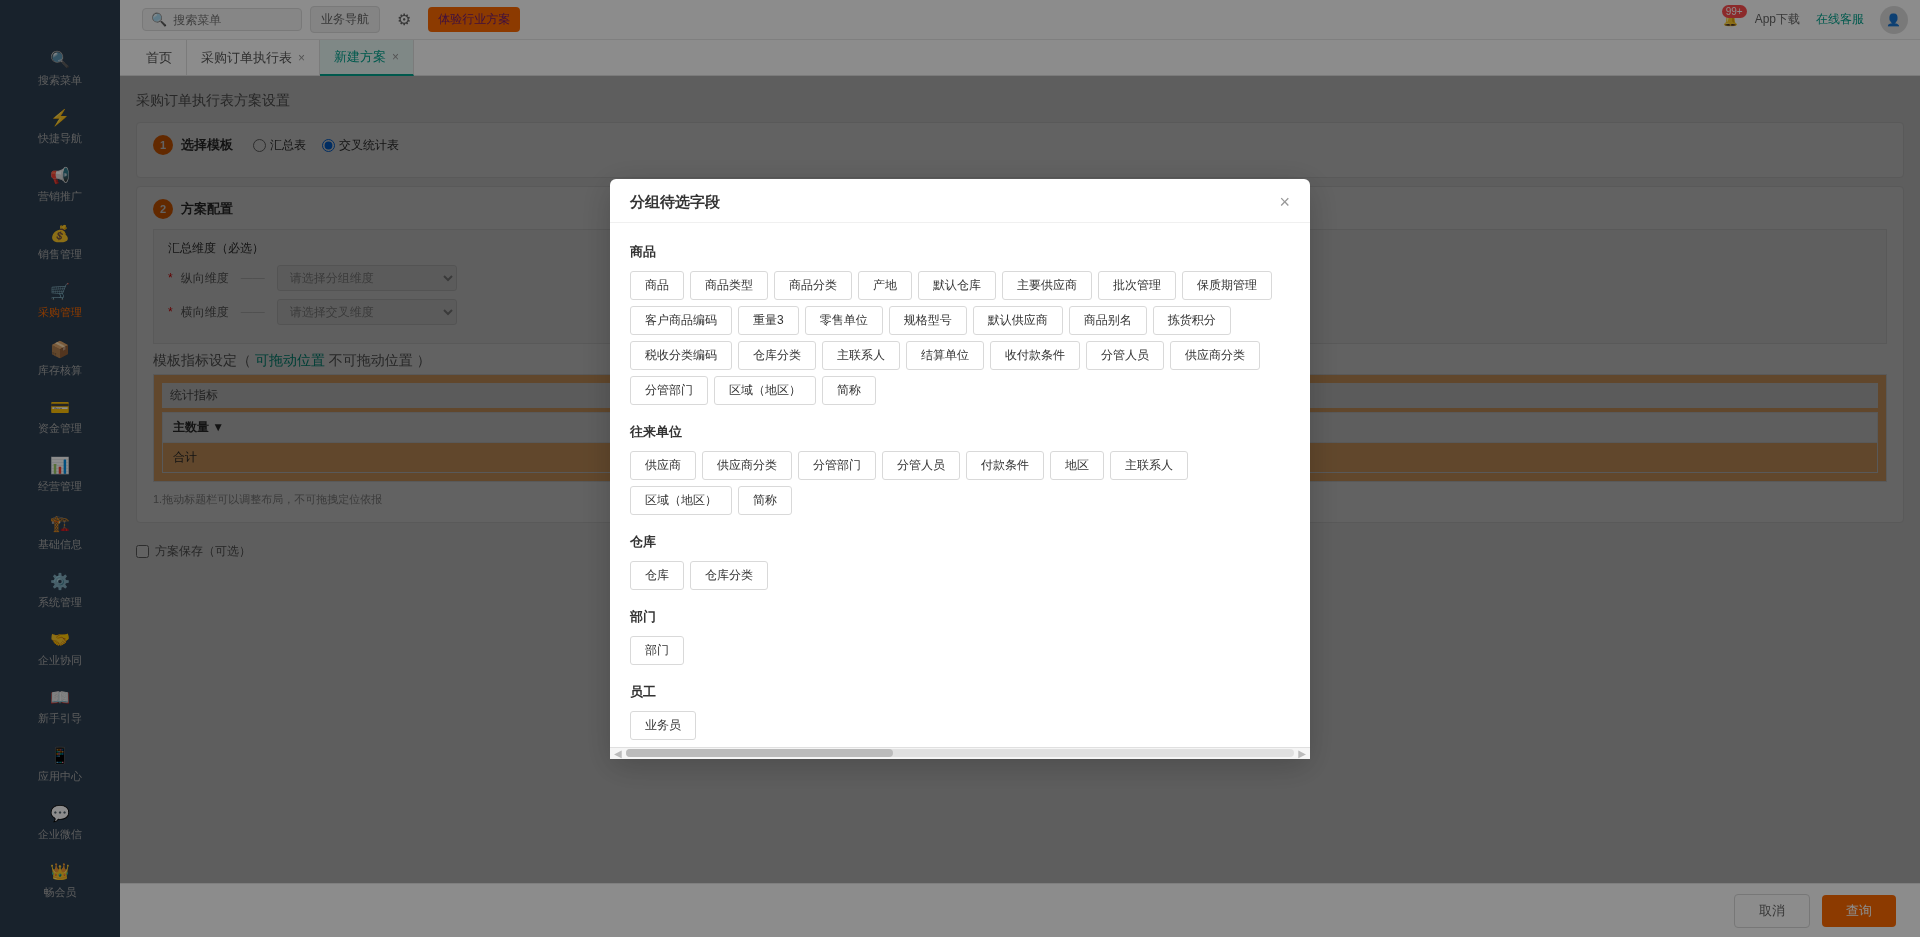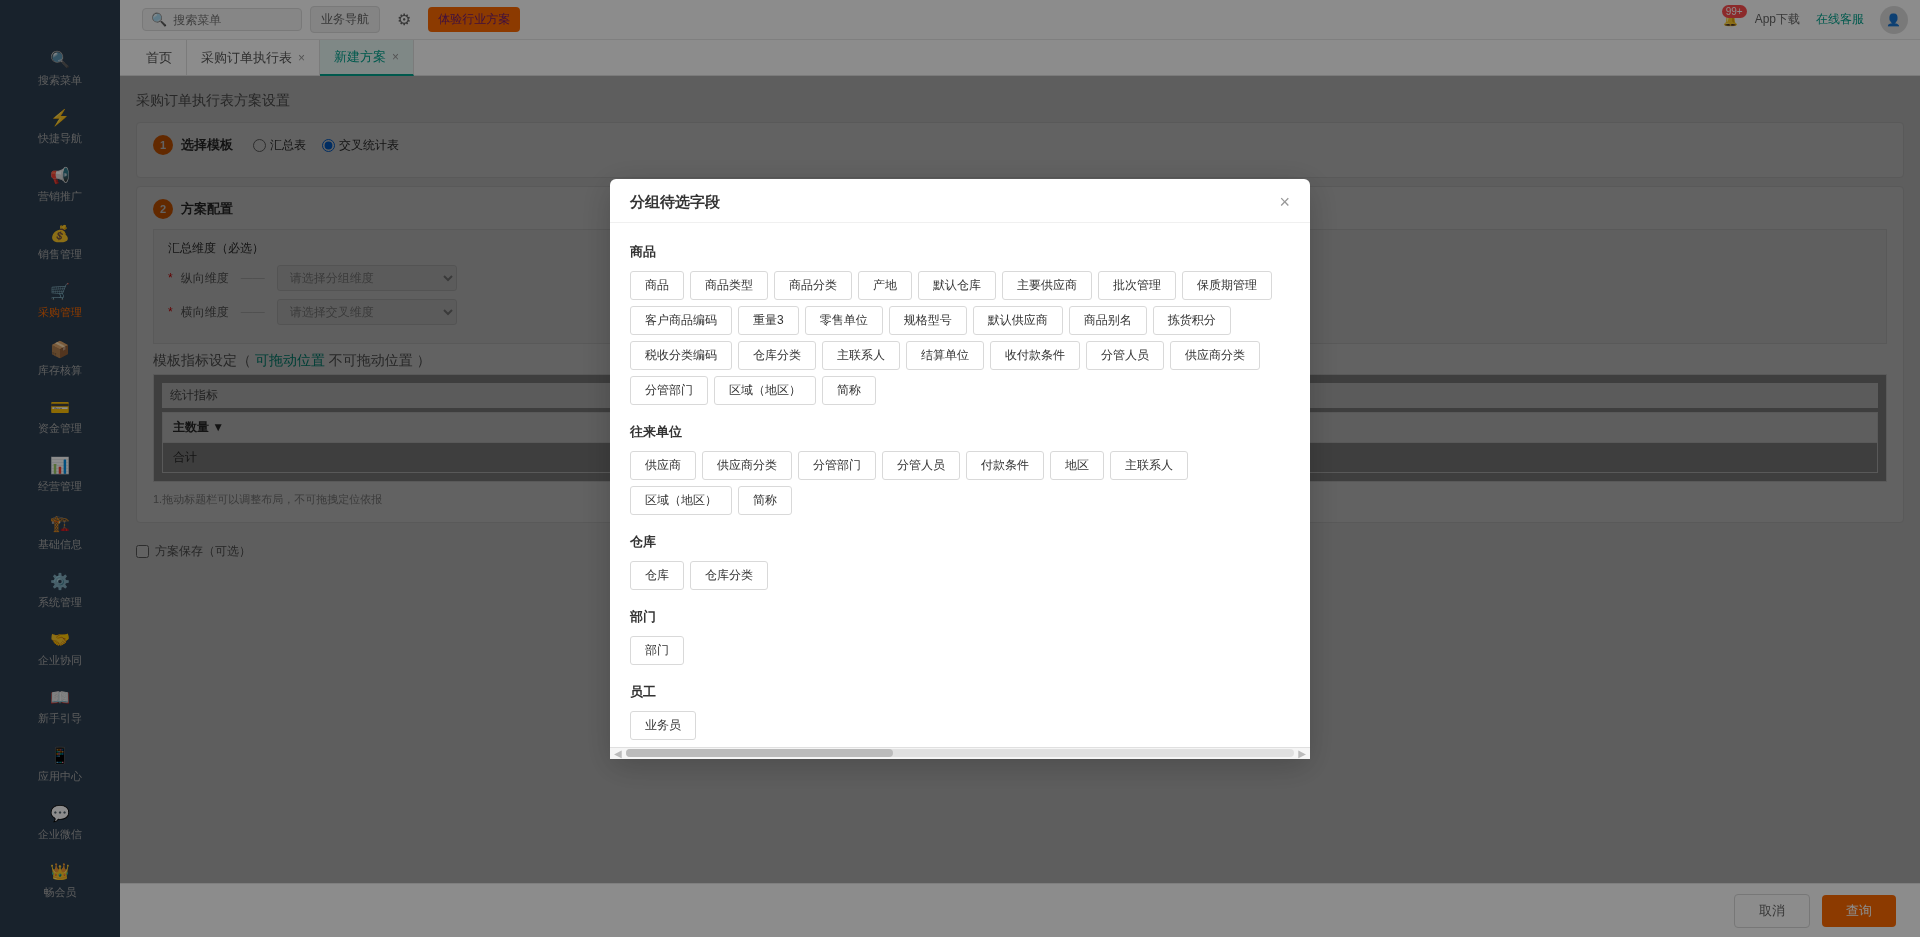--- a/index.html
+++ b/index.html
@@ -417,21 +417,21 @@
         </select>
       </div>
     </div>
     <div style="font-size:14px;color:#666;margin-bottom:4px;">
       <span>模板指标设定（</span>
       <span style="color:#00a38d;">可拖动位置</span>
       <span>  </span>
       <span>不可拖动位置</span>
       <span>）</span>
     </div>
-    <div style="background:#a3a3a3;border:1px solid #e8e8e8;padding:8px;margin-bottom:8px;">
+    <div style="background:#fdba74;border:1px solid #e8e8e8;padding:8px;margin-bottom:8px;">
       <div style="font-size:12px;color:#555;background:#eee;padding:4px 8px;margin-bottom:4px;">统计指标</div>
       <table class="template-table">
         <thead>
           <tr>
             <th>主数量 ▼</th>
             <th>金额</th>
           </tr>
         </thead>
         <tbody>
           <tr>

